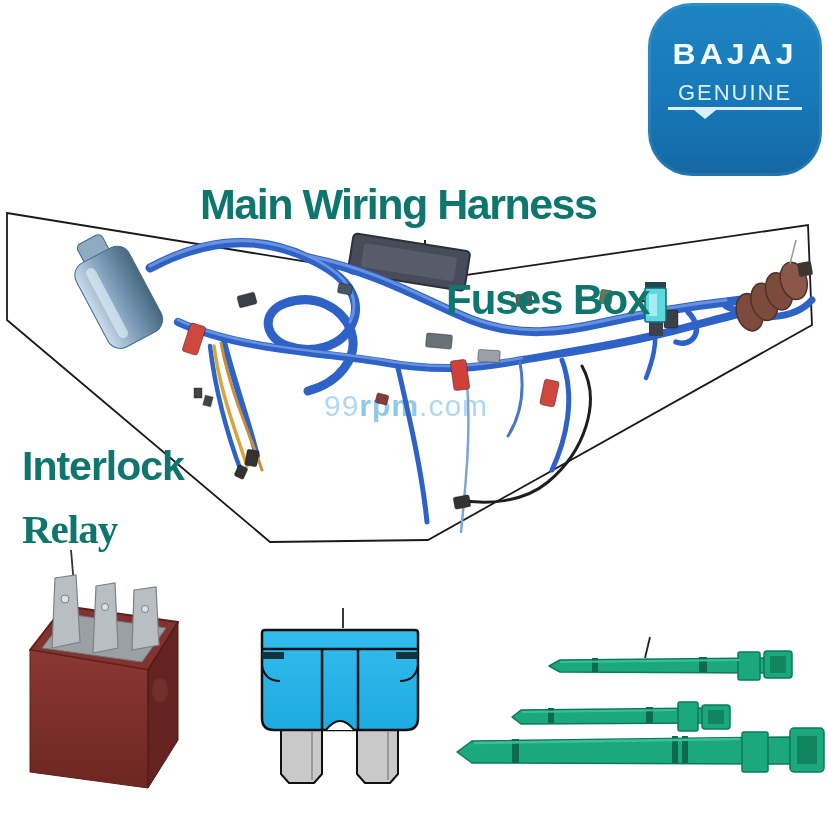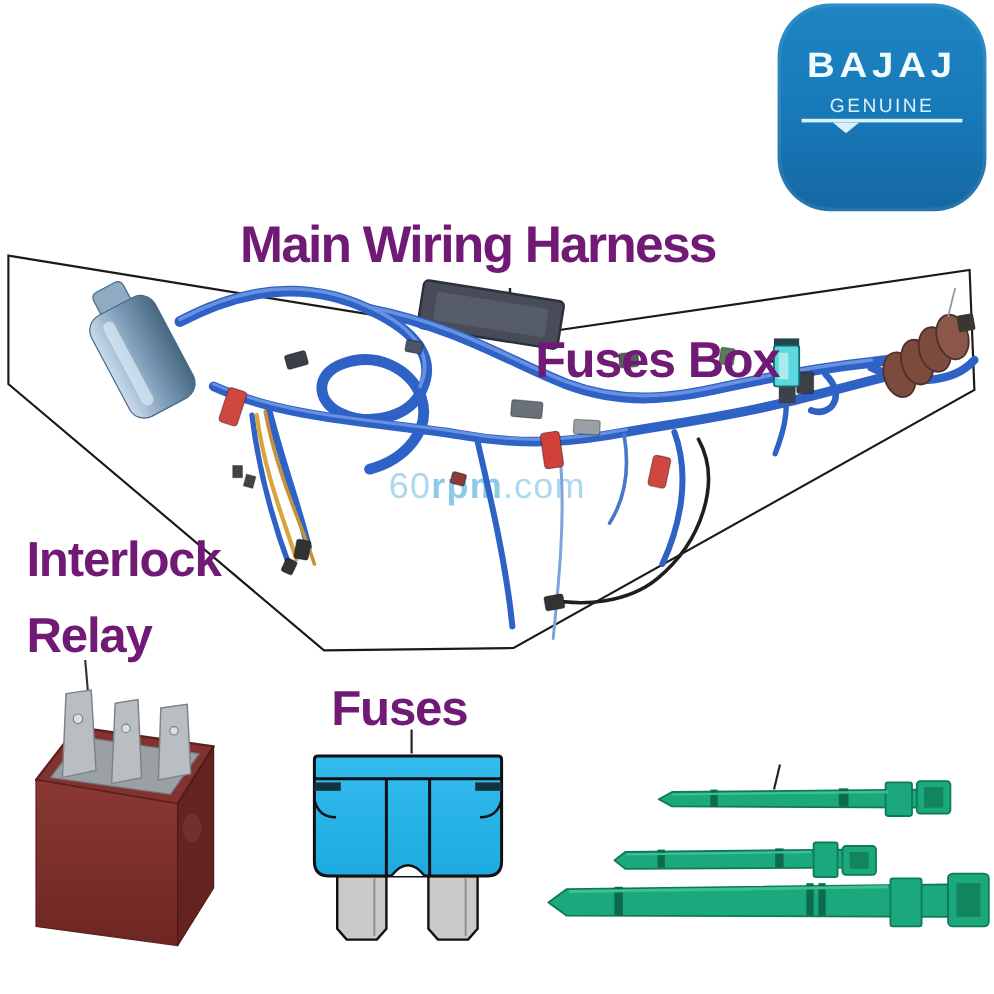--- a/index.html
+++ b/index.html
@@ -2,62 +2,62 @@
 <html><head>
 <meta charset="utf-8">
 <style>
   html,body{margin:0;padding:0;background:#fff;}
   .canvas{
     position:relative;width:828px;height:828px;background:#ffffff;overflow:hidden;
     font-family:"Liberation Sans",sans-serif;
   }
   .abs{position:absolute;}
   .label{
-    font-weight:600;font-size:41px;line-height:1.1;color:#701a75;
+    font-weight:600;font-size:41px;line-height:1.1;color:#0f766e;
     letter-spacing:-1px;white-space:nowrap;
   }
   .title{font-size:43px;letter-spacing:-1.5px;}
   .watermark{
     font-size:30px;letter-spacing:1px;color:#a6d4ef;white-space:nowrap;opacity:.9;
   }
   .watermark .wm-mid{font-weight:bold;color:#85c3e6;}
   
   .logo{
     left:648px;top:3px;width:174px;height:173px;border-radius:44px;
     background:linear-gradient(180deg,#1d85c2 0%,#1878b8 55%,#1468a3 100%);
     box-shadow:inset 0 0 0 3px rgba(255,255,255,.08);
     display:flex;flex-direction:column;align-items:center;
     padding-top:33px;box-sizing:border-box;
   }
   .logo-brand{
     font-weight:bold;font-size:32px;letter-spacing:4px;color:#f2fbff;
     transform:scaleY(.92);
   }
   .logo-genuine{
-    font-size:16px;letter-spacing:2px;color:#d8f1fc;margin-top:7px;text-align:center;
+    font-size:22px;letter-spacing:2px;color:#d8f1fc;margin-top:7px;text-align:center;
   }
   .logo-parts{
     font-weight:bold;font-size:33px;letter-spacing:1px;color:#eefaff;margin-top:-4px;
   }
   .logo-underline-wrap{position:relative;width:134px;margin-top:1px;}
   .logo-underline{width:134px;height:3px;background:#d8f1fc;}
   .logo-underline-arrow{
     position:absolute;left:26px;top:3px;width:0;height:0;
     border-left:11px solid transparent;border-right:11px solid transparent;
     border-top:9px solid #d8f1fc;
   }
   svg{display:block;}
 </style>
 </head>
 <body>
 
 <div class="canvas">
 
   <div class="abs watermark" style="left:324px;top:389px;">
-    <span>60</span><span class="wm-mid">rpm</span><span>.com</span>
+    <span>99</span><span class="wm-mid">rpm</span><span>.com</span>
   </div>
 
   <svg class="abs" style="left:0;top:0;" width="828" height="828" viewBox="0 0 828 828">
     <defs>
       <linearGradient id="cylGrad" x1="0" y1="0" x2="1" y2="0">
         <stop offset="0" stop-color="#c9dcea"></stop>
         <stop offset="0.5" stop-color="#7d9cb8"></stop>
         <stop offset="1" stop-color="#46687f"></stop>
       </linearGradient>
       <linearGradient id="relayFront" x1="0" y1="0" x2="0" y2="1">
@@ -225,23 +225,22 @@
         <path d="M474,743 L740,739" stroke="#3cc096" stroke-width="2.5" fill="none"></path>
       </g>
     </g>
   </svg>
 
   <div class="abs label title" style="left:200px;top:181px;">Main Wiring Harness</div>
 
   <div class="abs label" style="left:446px;top:277px;font-size:42px;">Fuses Box</div>
 
   <div class="abs label" style="left:22px;top:444px;">Interlock</div>
-  <div class="abs label" style="left:22px;top:507px;">Relay</div>
-
-  <div class="abs label" style="left:276px;top:568px;">Fuses</div>
+  <div class="abs label" style="left:22px;top:507px;font-family:Liberation Serif, serif;">Relay</div>
+
 
 
   <div class="abs logo">
     <div class="logo-brand">BAJAJ</div>
     <div class="logo-genuine">GENUINE</div>
     <div class="logo-underline-wrap">
       <div class="logo-underline"></div>
       <div class="logo-underline-arrow"></div>
     </div>
   </div>

